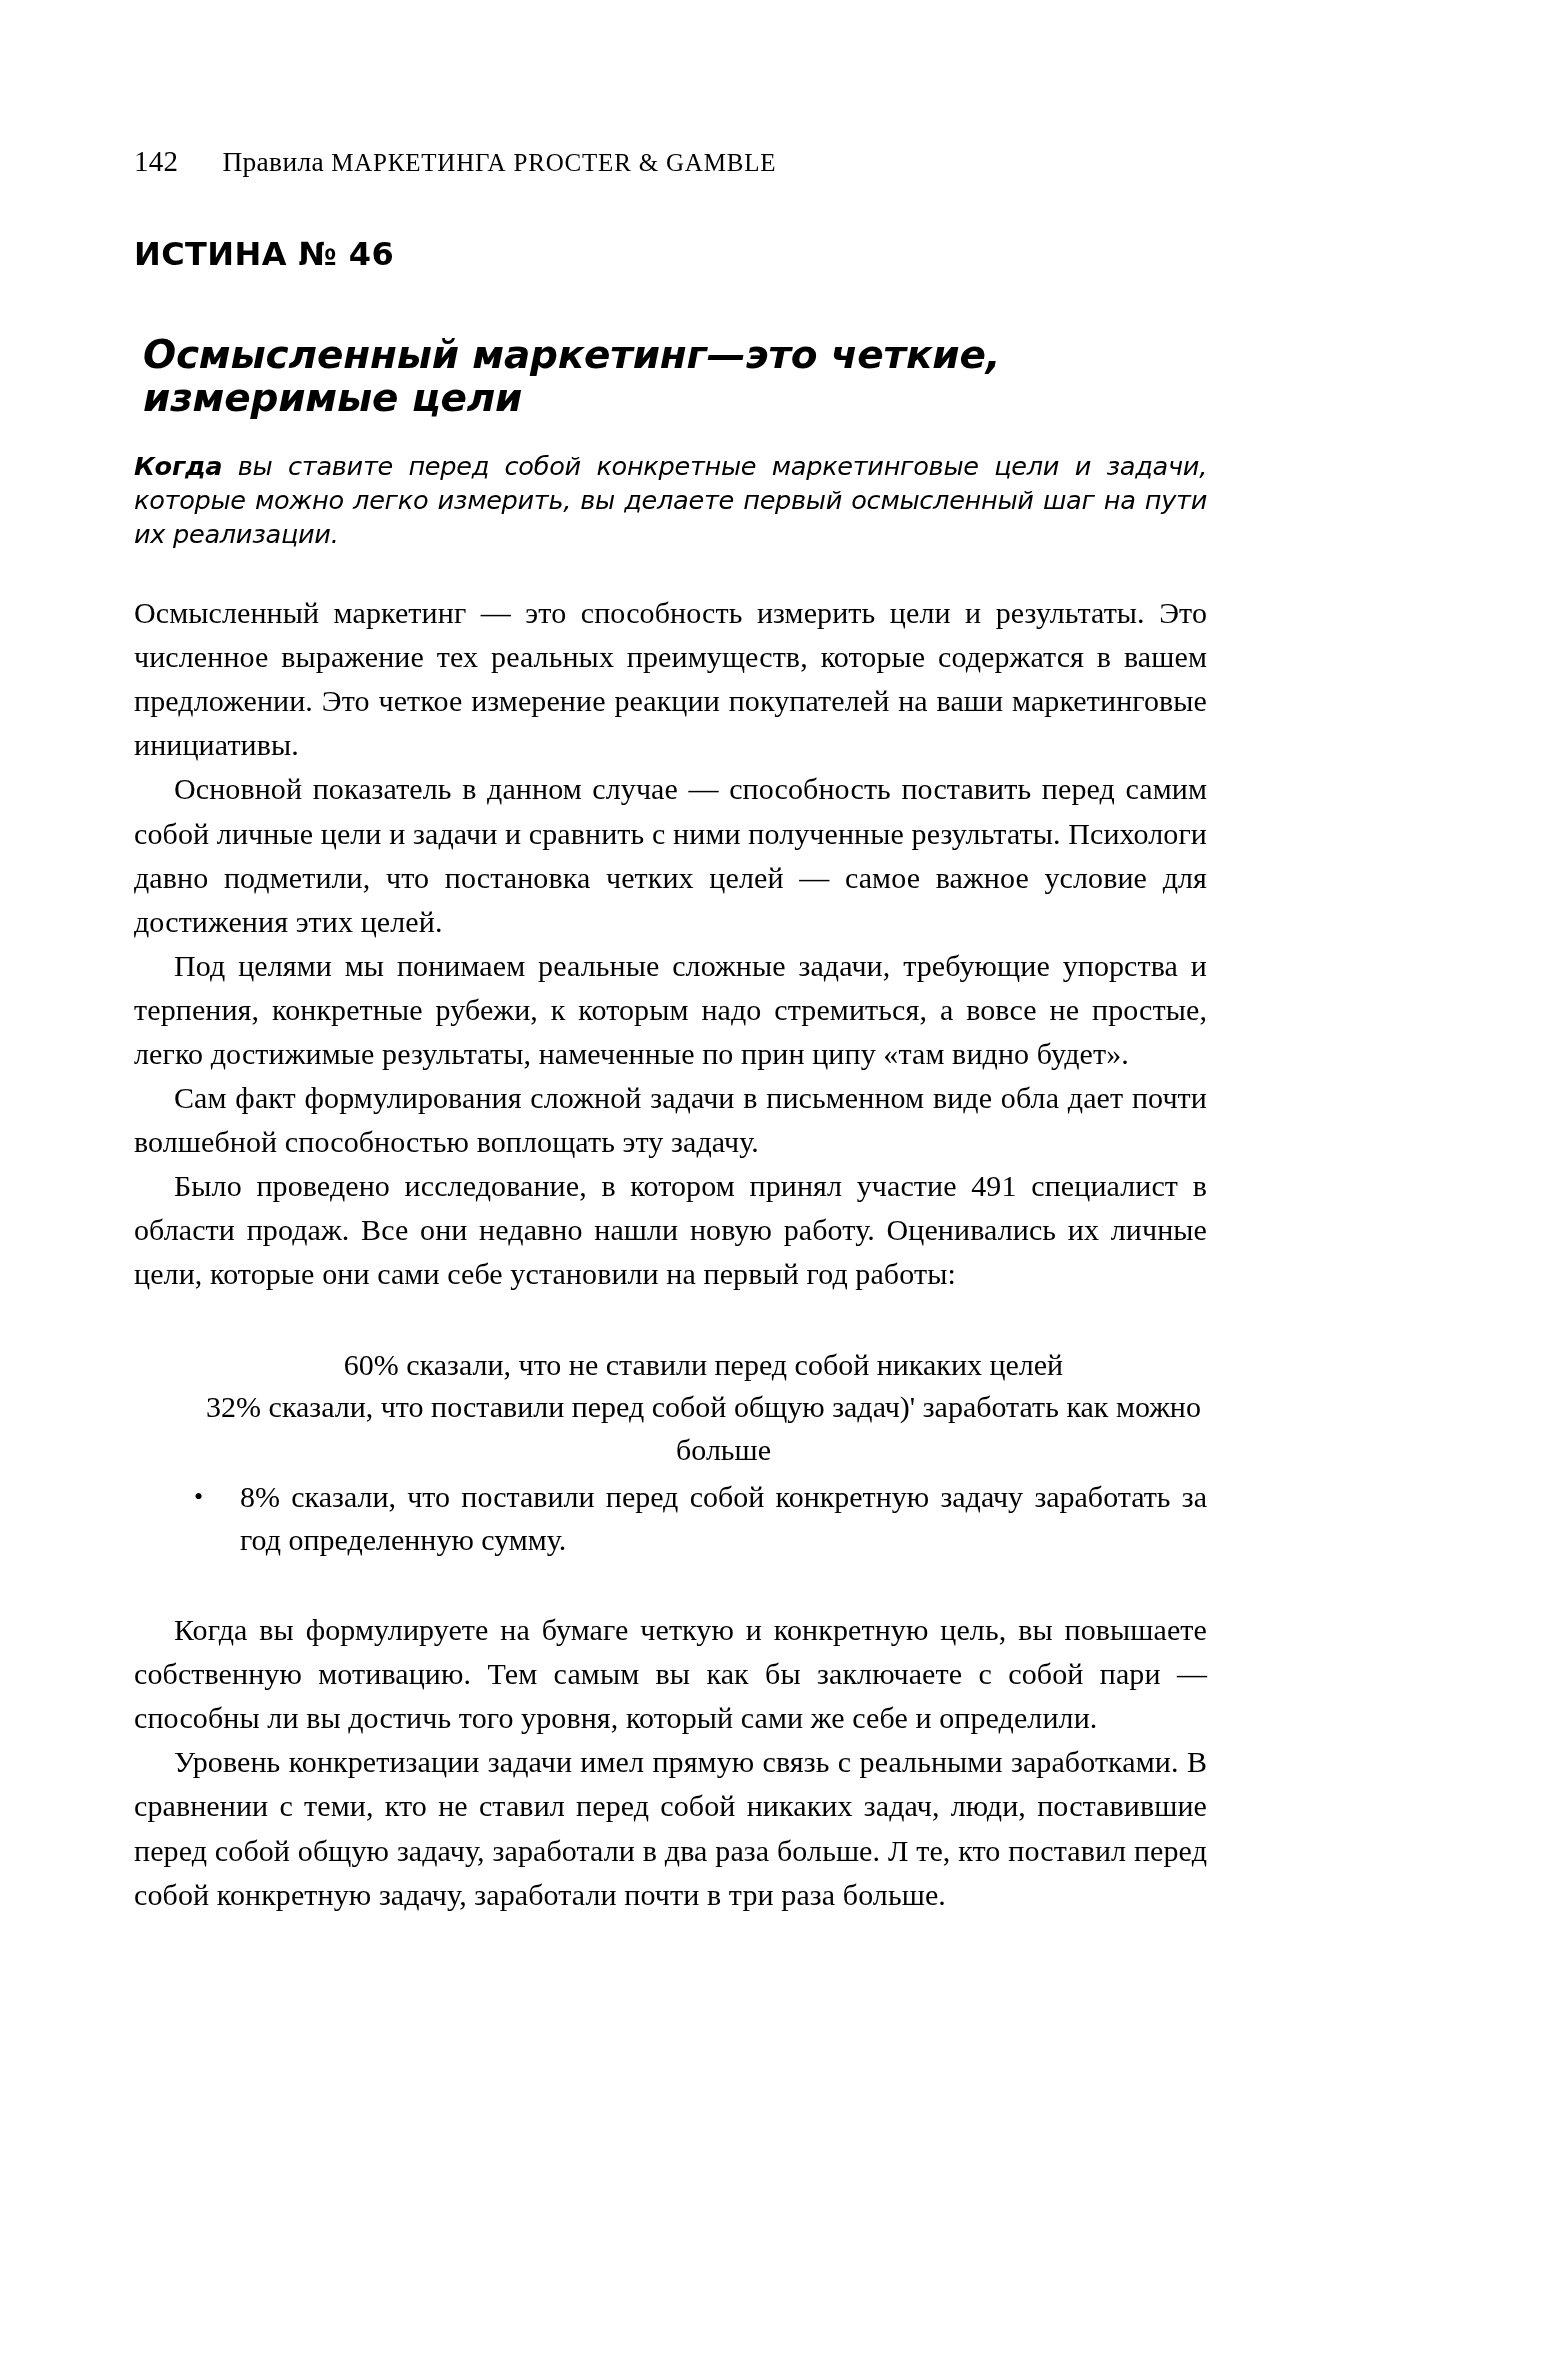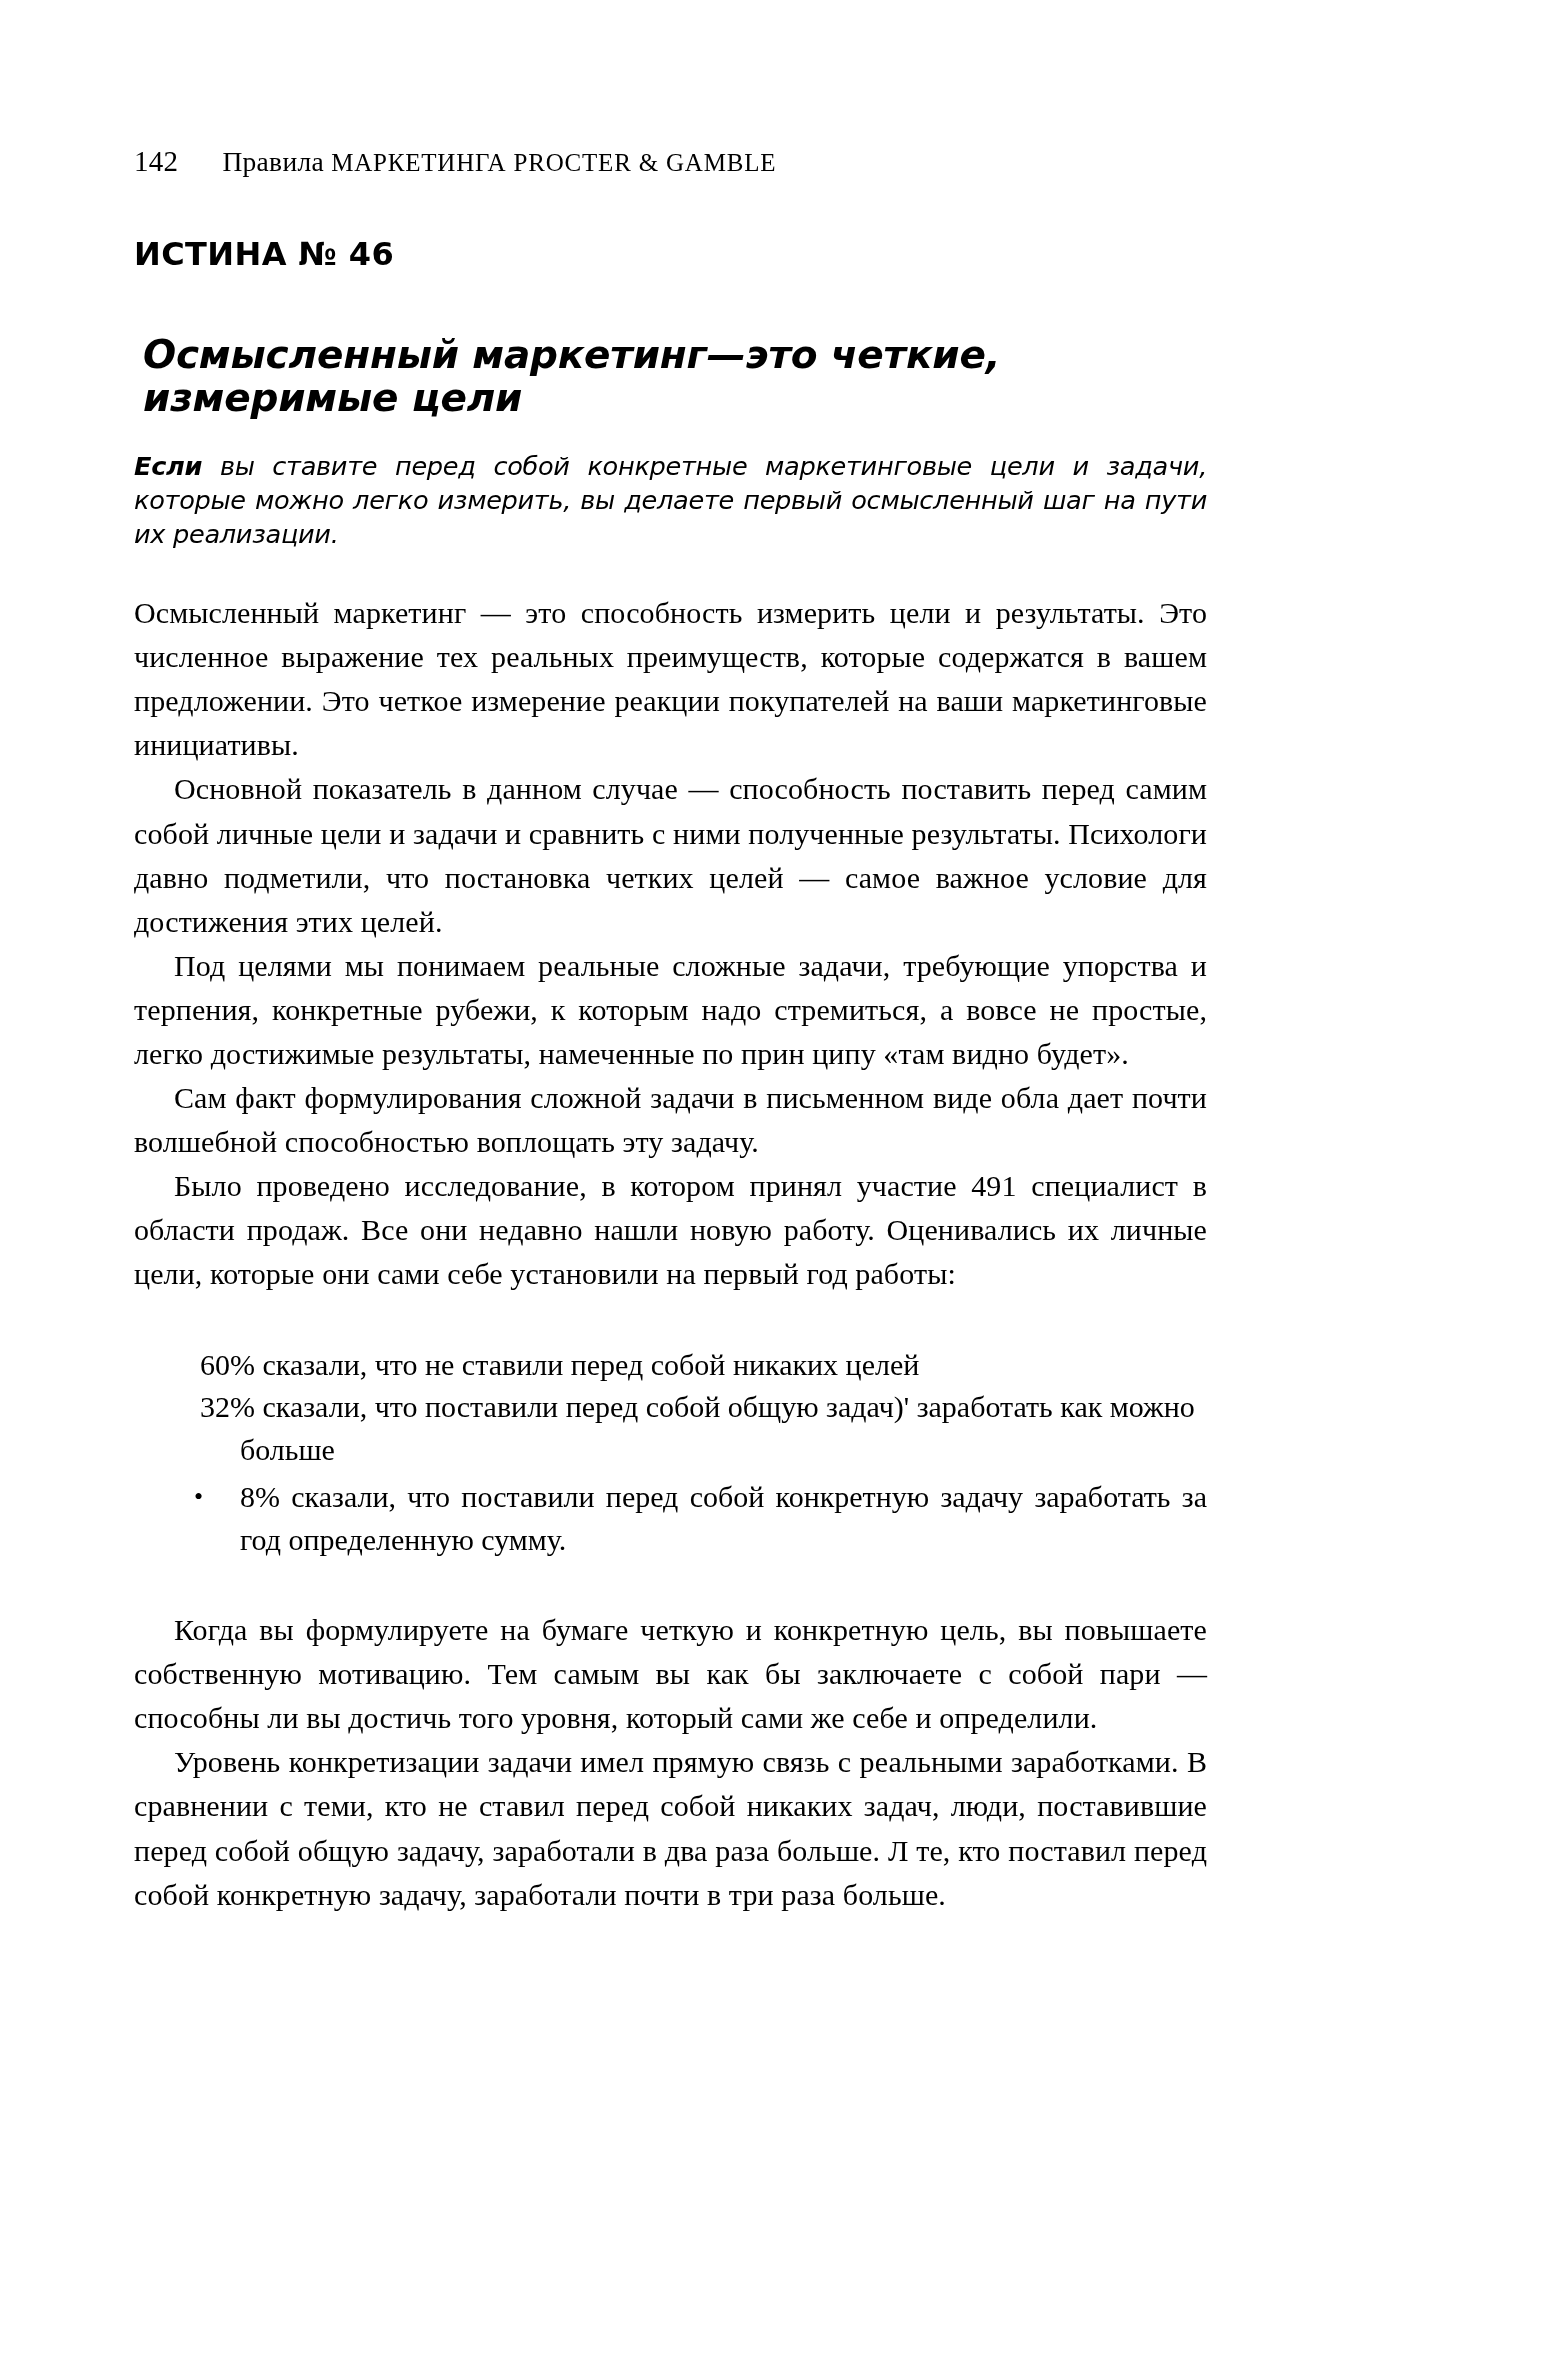--- a/index.html
+++ b/index.html
@@ -90,21 +90,21 @@
   }
   
   .stats {
     margin: 47px 0 0 0;
     padding: 0 0 0 66px;
   }
   .stats .stat-line {
     font-size: 30px;
     line-height: 1.42;
     margin: 0;
-    text-align: left;
+    text-align: center;
   }
   .stats .stat-line.hang {
     position: relative;
     padding-left: 40px;
     text-indent: -40px;
   }
   .stats .bullet-row {
     position: relative;
     margin-top: 4.6px;
     padding-left: 40px;
@@ -133,21 +133,21 @@
 
   <div class="running-head">
     <span class="folio">142</span>
     <span class="book-title"><span>Правила</span> <span class="sc">МАРКЕТИНГА PROCTER &amp; GAMBLE</span></span>
   </div>
 
   <h1 class="truth-number">ИСТИНА № 46</h1>
 
   <h2 class="headline">Осмысленный маркетинг—это четкие, измеримые цели</h2>
 
-  <p class="deck"><span class="lead-word">Если</span><span> вы ставите перед собой конкретные маркетинговые цели и задачи, которые можно легко измерить, вы делаете первый осмысленный шаг на пути их реализации.</span></p>
+  <p class="deck"><span class="lead-word">Когда</span><span> вы ставите перед собой конкретные маркетинговые цели и задачи, которые можно легко измерить, вы делаете первый осмысленный шаг на пути их реализации.</span></p>
 
   <div class="body-text">
     <p class="no-indent">Осмысленный маркетинг — это способность измерить цели и результаты. Это численное выражение тех реальных преимуществ, которые содержатся в вашем предложении. Это четкое измерение реакции покупателей на ваши маркетинговые инициативы.</p>
     <p class="indent">Основной показатель в данном случае — способность поставить перед самим собой личные цели и задачи и сравнить с ними полученные результаты. Психологи давно подметили, что постановка четких целей — самое важное условие для достижения этих целей.</p>
     <p class="indent">Под целями мы понимаем реальные сложные задачи, требующие упорства и терпения, конкретные рубежи, к которым надо стремиться, а вовсе не простые, легко достижимые результаты, намеченные по прин ципу «там видно будет».</p>
     <p class="indent">Сам факт формулирования сложной задачи в письменном виде обла дает почти волшебной способностью воплощать эту задачу.</p>
     <p class="indent">Было проведено исследование, в котором принял участие 491 специалист в области продаж. Все они недавно нашли новую работу. Оценивались их личные цели, которые они сами себе установили на первый год работы:</p>
   </div>
 
   <div class="stats">

